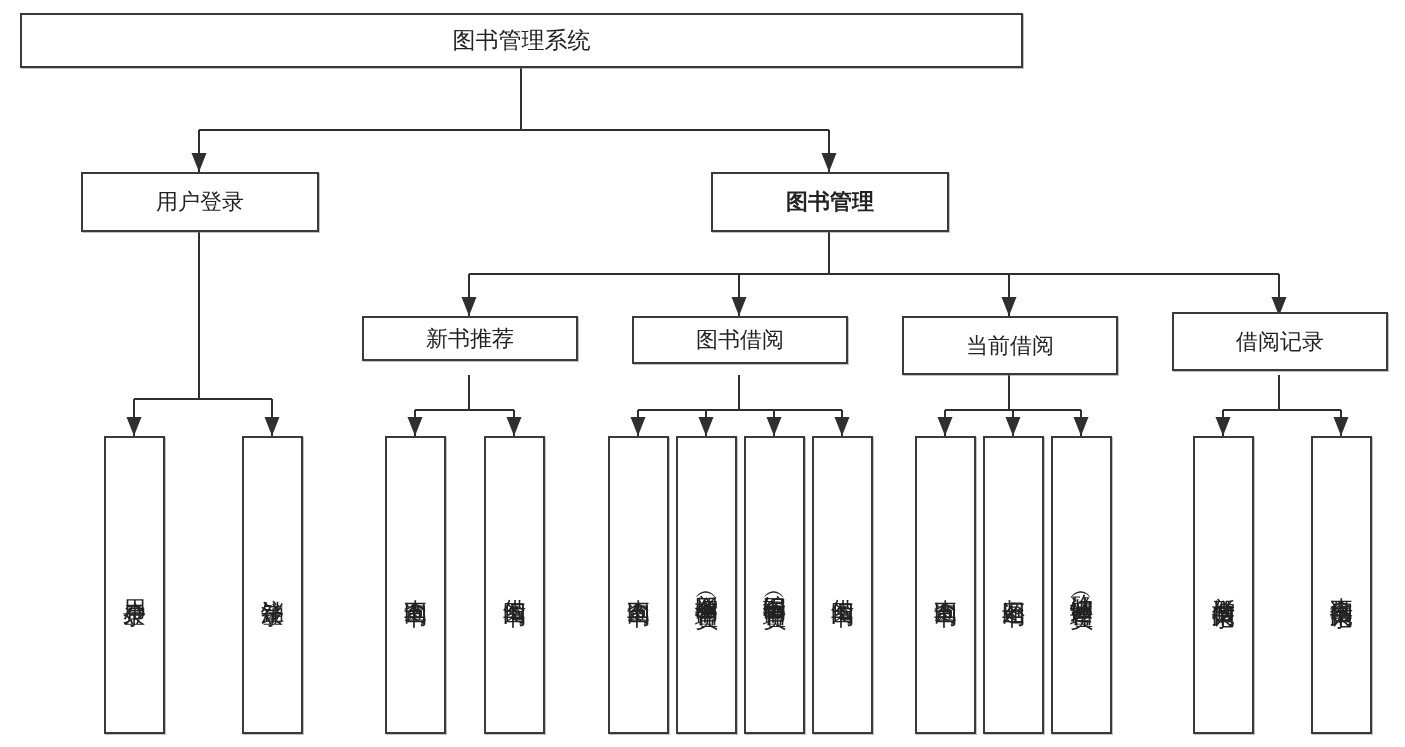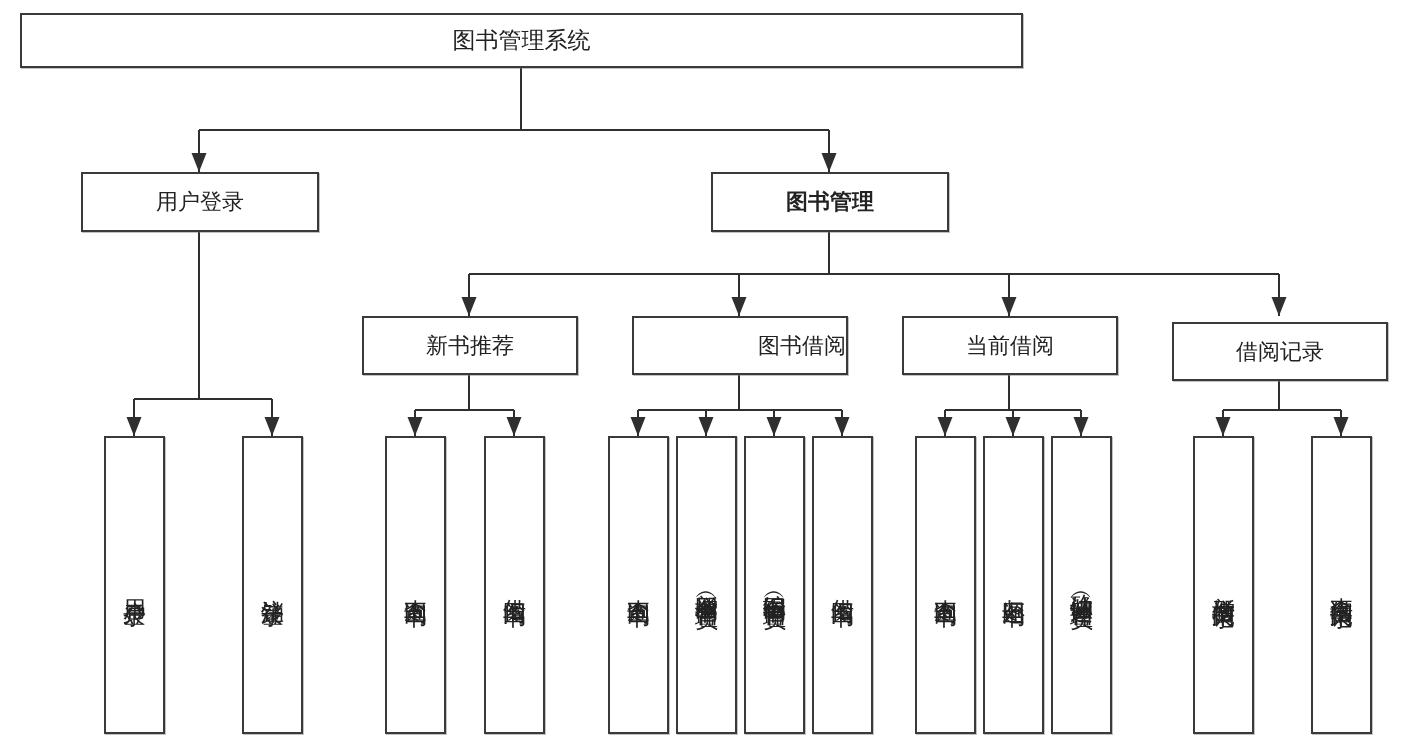--- a/index.html
+++ b/index.html
@@ -131,30 +131,30 @@
   <div id="nodes">
       <div class="node horizontal root" style="left: 20px; top: 13px; width: 1003px; height: 55px;">
         <span class="label">图书管理系统</span>
       </div>
       <div class="node horizontal" style="left: 81px; top: 172px; width: 238px; height: 60px;">
         <span class="label">用户登录</span>
       </div>
       <div class="node horizontal" style="left: 711px; top: 172px; width: 238px; height: 60px; font-weight: bold;">
         <span class="label">图书管理</span>
       </div>
-      <div class="node horizontal" style="left: 362px; top: 316px; width: 216px; height: 59px;">
+      <div class="node horizontal" style="left: 362px; top: 316px; width: 216px; height: 45px;">
         <span class="label">新书推荐</span>
       </div>
-      <div class="node horizontal" style="left: 632px; top: 316px; width: 216px; height: 59px; justify-content: flex-end;">
+      <div class="node horizontal" style="left: 632px; top: 316px; width: 216px; height: 48px;">
         <span class="label">图书借阅</span>
       </div>
       <div class="node horizontal" style="left: 902px; top: 316px; width: 216px; height: 59px;">
         <span class="label">当前借阅</span>
       </div>
-      <div class="node horizontal" style="left: 1172px; top: 322px; width: 216px; height: 59px;">
+      <div class="node horizontal" style="left: 1172px; top: 312px; width: 216px; height: 59px;">
         <span class="label">借阅记录</span>
       </div>
       <div class="node vertical" style="left: 104px; top: 436px; width: 61px; height: 298px;">
         <span class="label">用户登录</span>
       </div>
       <div class="node vertical" style="left: 242px; top: 436px; width: 61px; height: 298px;">
         <span class="label">注销登录</span>
       </div>
       <div class="node vertical" style="left: 385px; top: 436px; width: 61px; height: 298px;">
         <span class="label">查询图书</span>

